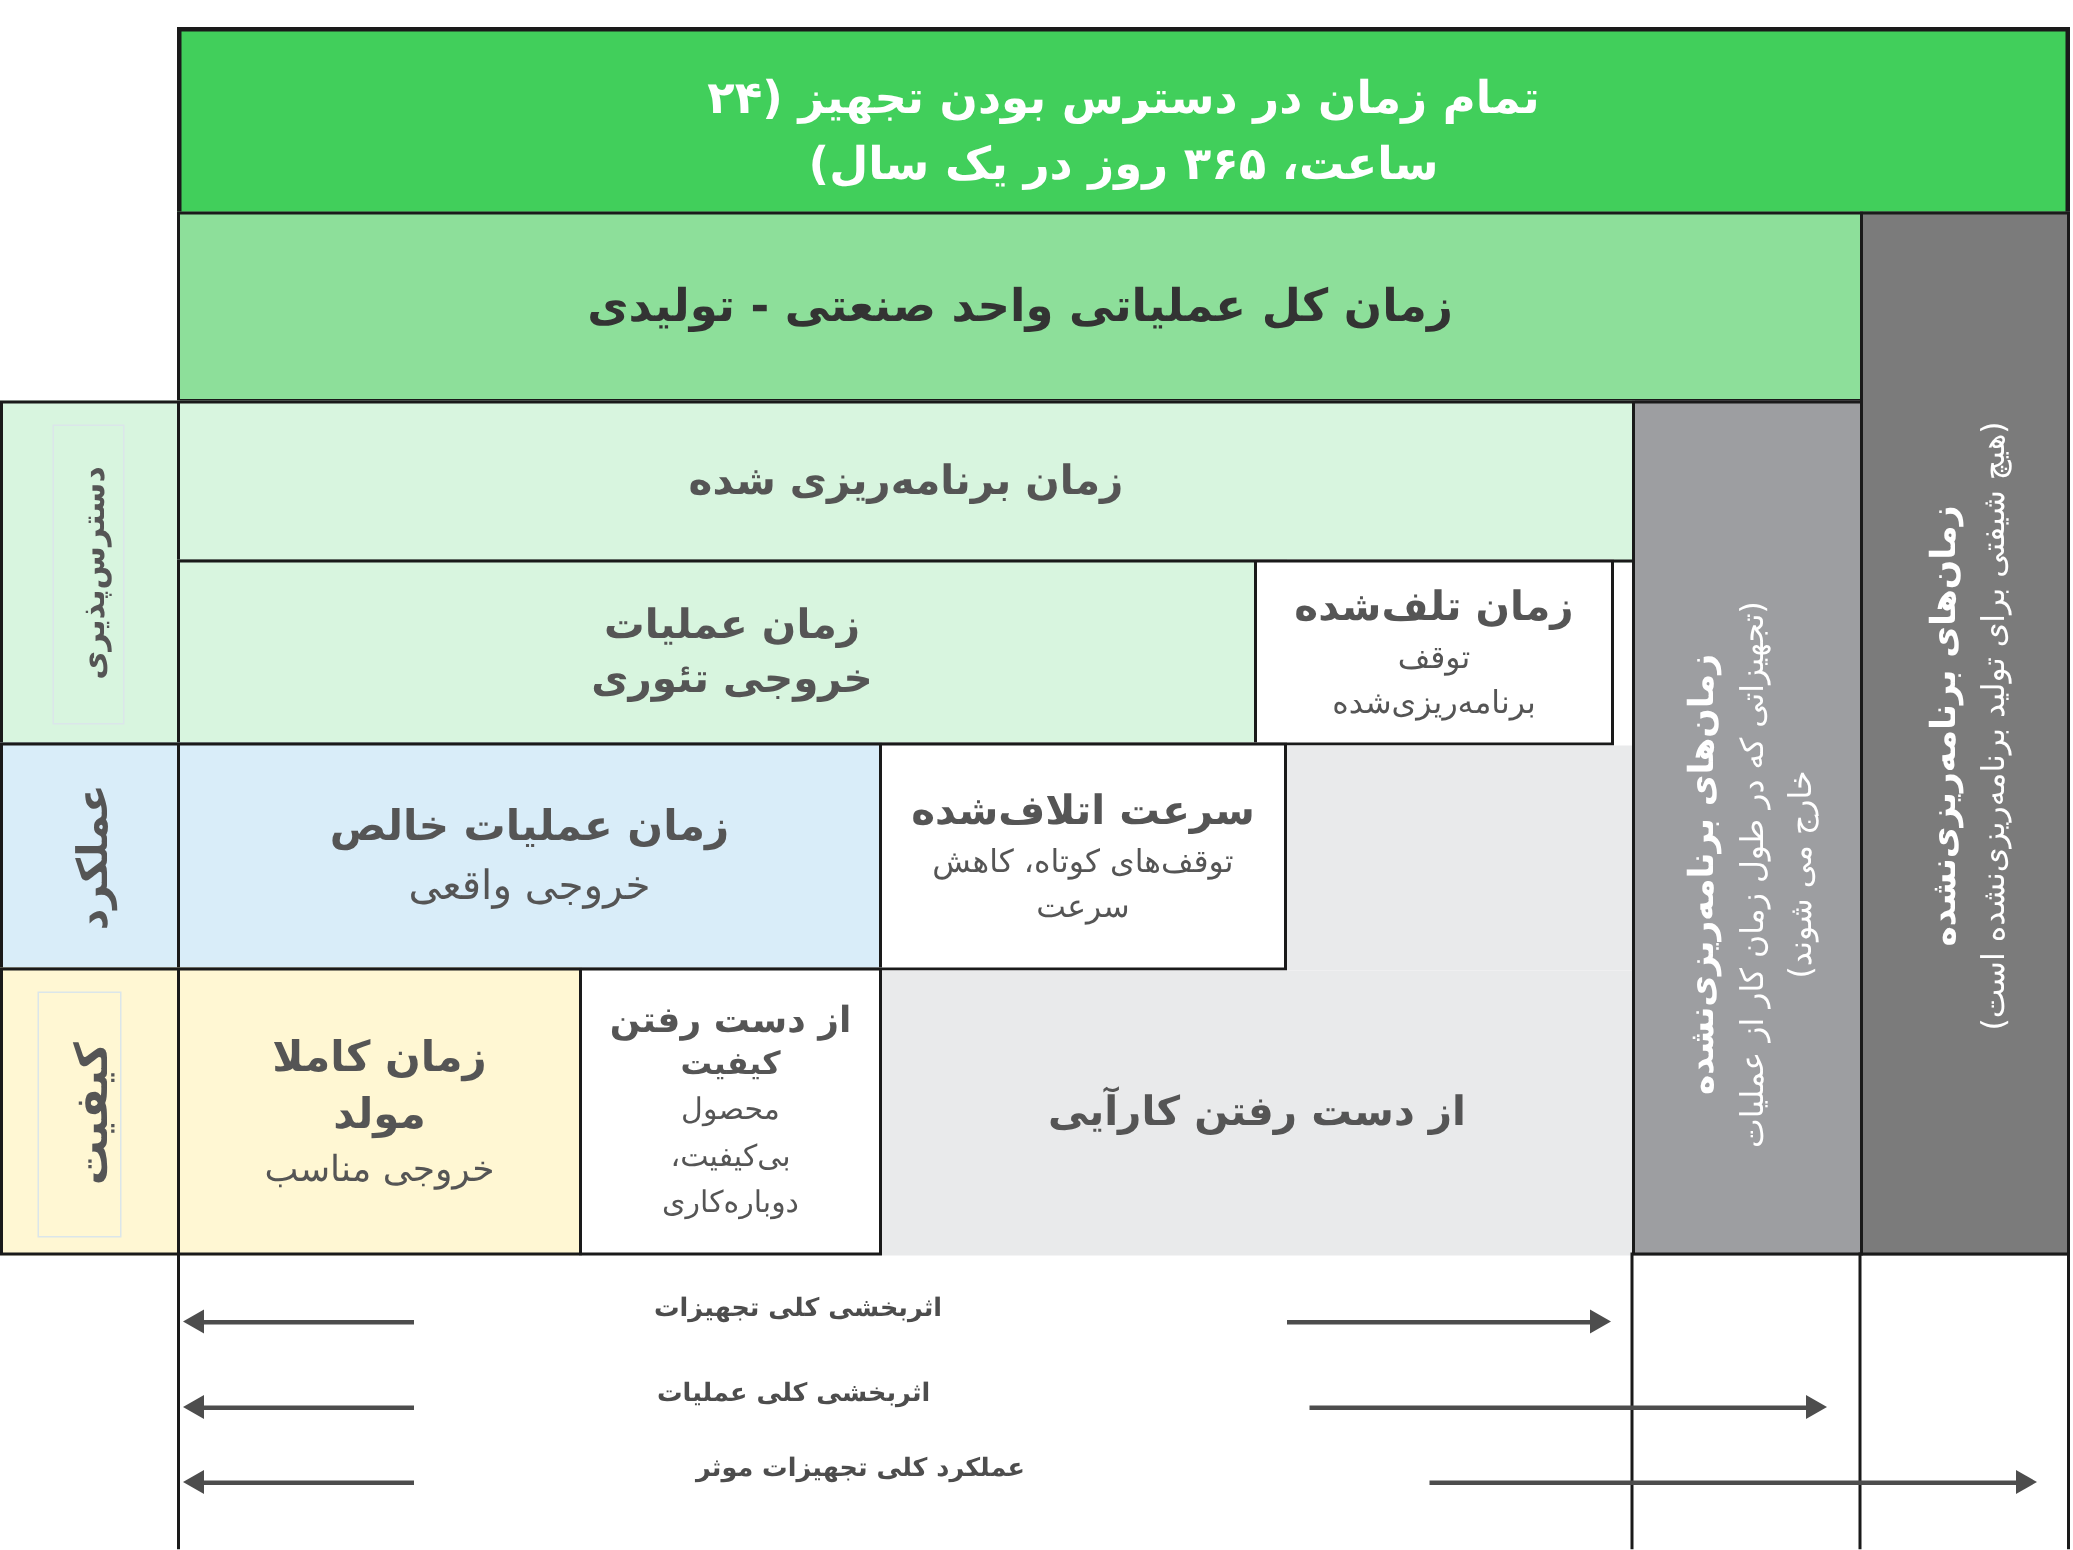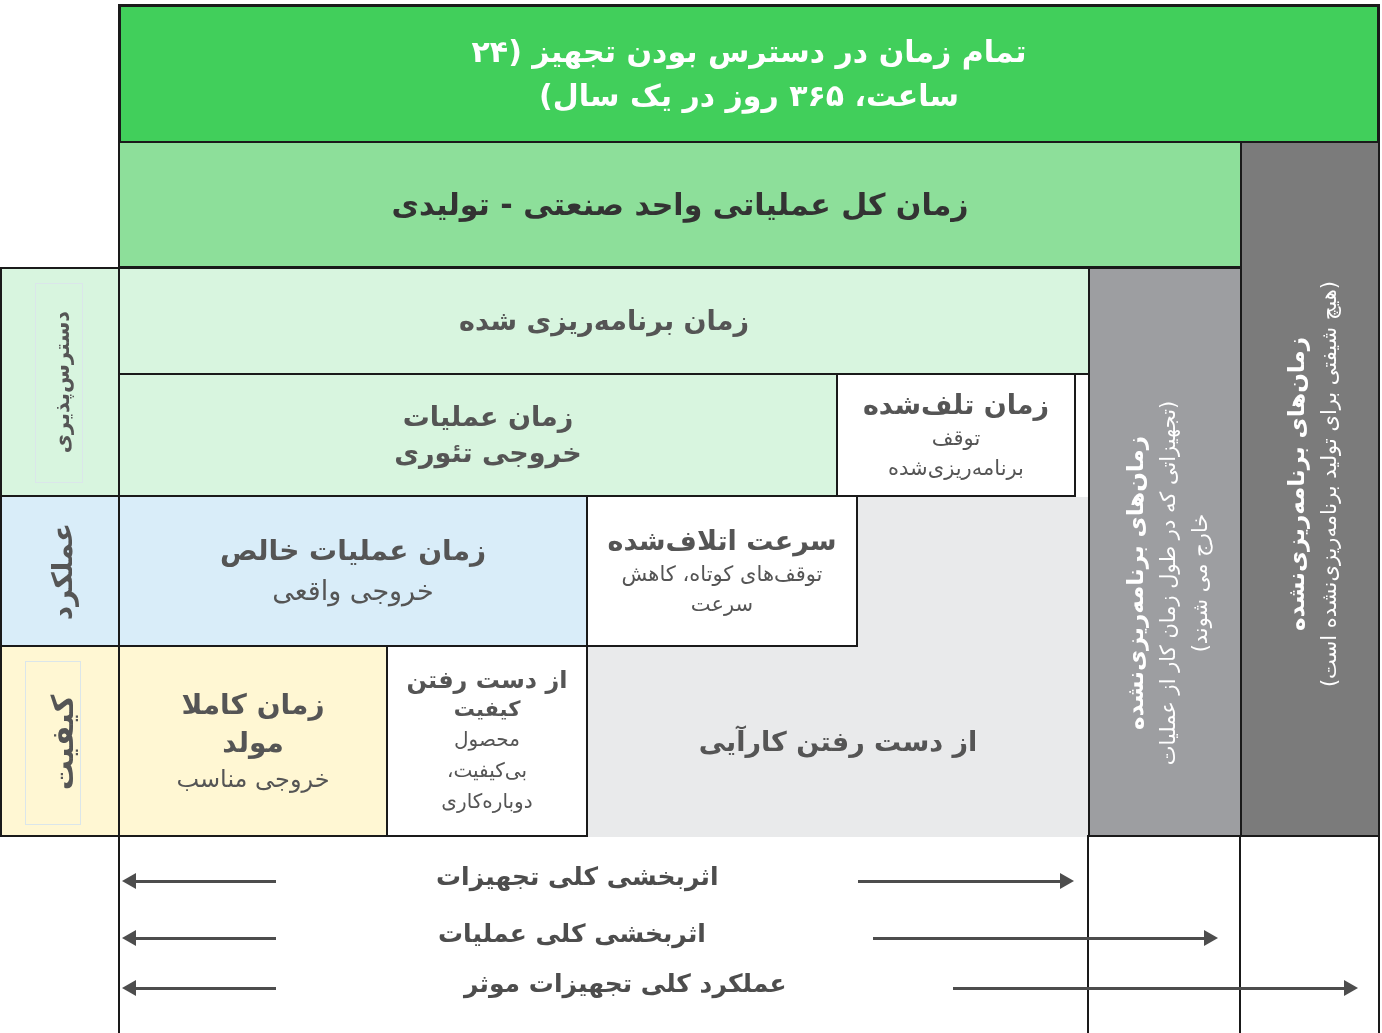--- a/index.html
+++ b/index.html
@@ -19,27 +19,27 @@
   .mid-grey { background:#9d9ea1; color:#ffffff; }
   .dark-grey { background:#7b7b7b; color:#ffffff; }
   .h1 { font-size:27px; font-weight:bold; line-height:36px; }
   .h2 { font-size:23px; line-height:32px; }
   .h3 { font-size:21px; line-height:30px; }
   .vert { position:absolute; white-space:nowrap; transform:rotate(-90deg); transform-origin:center center; text-align:center; }
   .vline { position:absolute; width:2px; background:#1a1a1a; }
   .arrow { position:absolute; height:3px; background:#4d4d4d; }
   .arrow-head-left { position:absolute; width:0; height:0; border-top:8px solid transparent; border-bottom:8px solid transparent; border-right:14px solid #4d4d4d; }
   .arrow-head-right { position:absolute; width:0; height:0; border-top:8px solid transparent; border-bottom:8px solid transparent; border-left:14px solid #4d4d4d; }
-  .arrow-label { position:absolute; font-size:25px; font-weight:bold; color:#4d4d4d; white-space:nowrap; }
+  .arrow-label { position:absolute; font-size:17px; font-weight:bold; color:#4d4d4d; white-space:nowrap; }
   .side-inner { position:absolute; border:1px solid #dbe6ea; box-sizing:border-box; }
 </style>
 </head>
 <body>
 
-<div class="box top" style="left:118px; top:4px; width:1262px; height:140px;">
+<div class="box top" style="left:118px; top:18px; width:1262px; height:140px;">
   <div>تمام زمان در دسترس بودن تجهیز (۲۴</div>
   <div>ساعت، ۳۶۵ روز در یک سال)</div>
 </div>
 
 <div class="box total" style="left:118px; top:141px; width:1124px; height:127px;">
   <span>زمان کل عملیاتی واحد صنعتی - تولیدی</span>
 </div>
 
 <div class="box lightgreen" style="left:0; top:267px; width:120px; height:230px;">
   <div class="side-inner" style="left:33px; top:14px; width:48px; height:200px;"></div>

